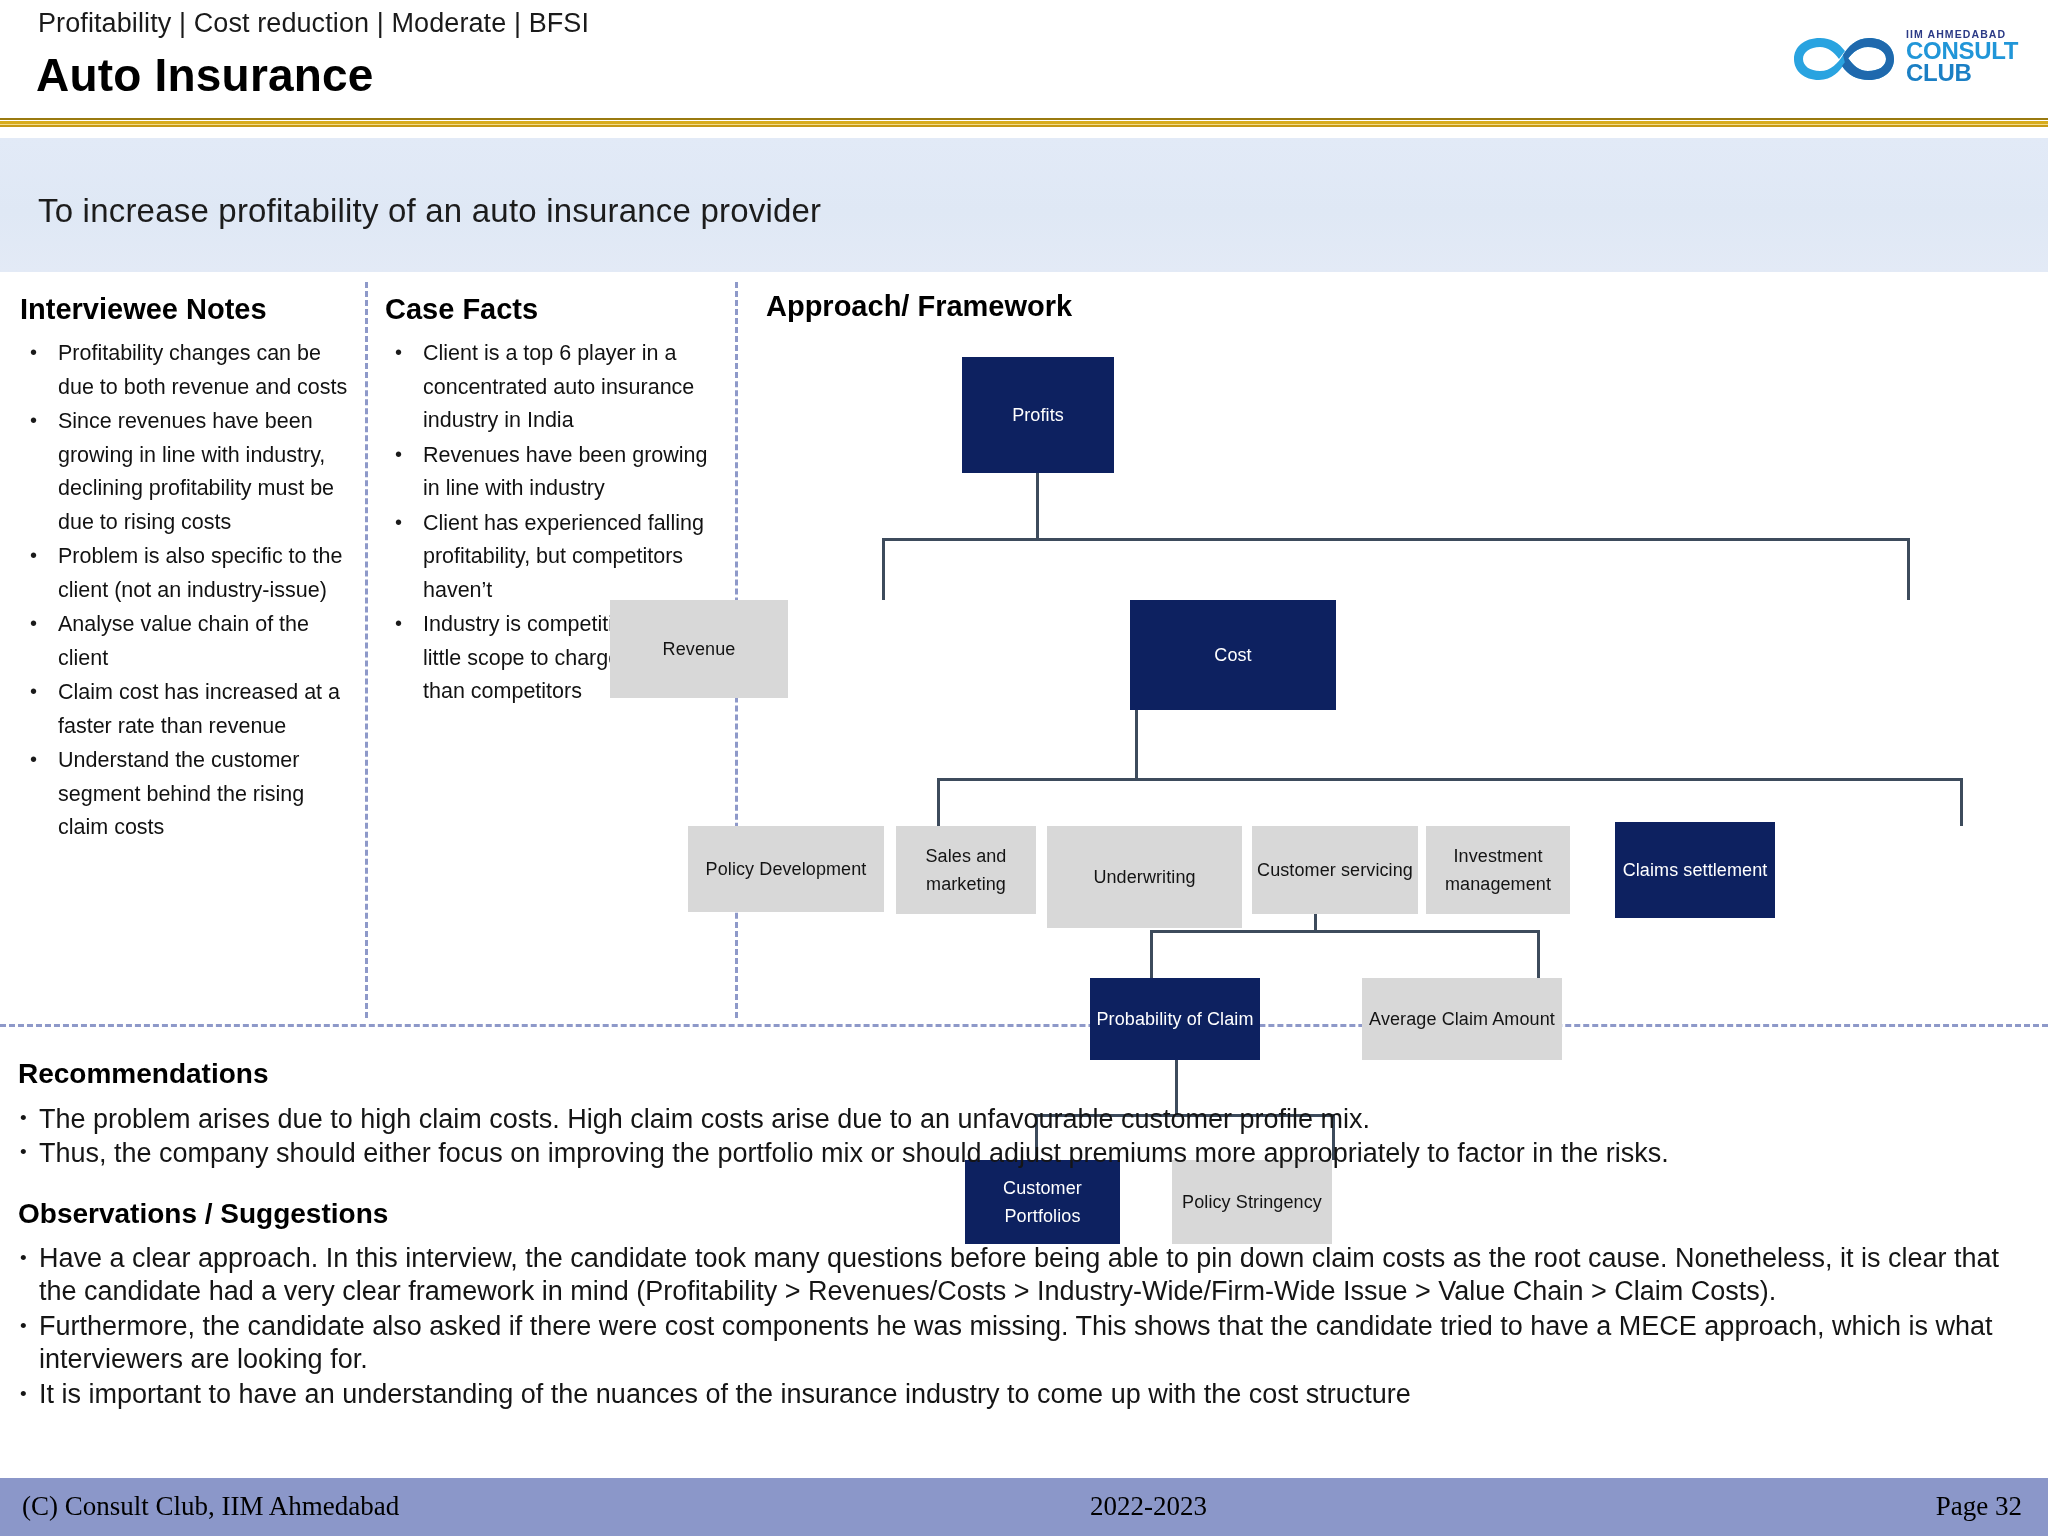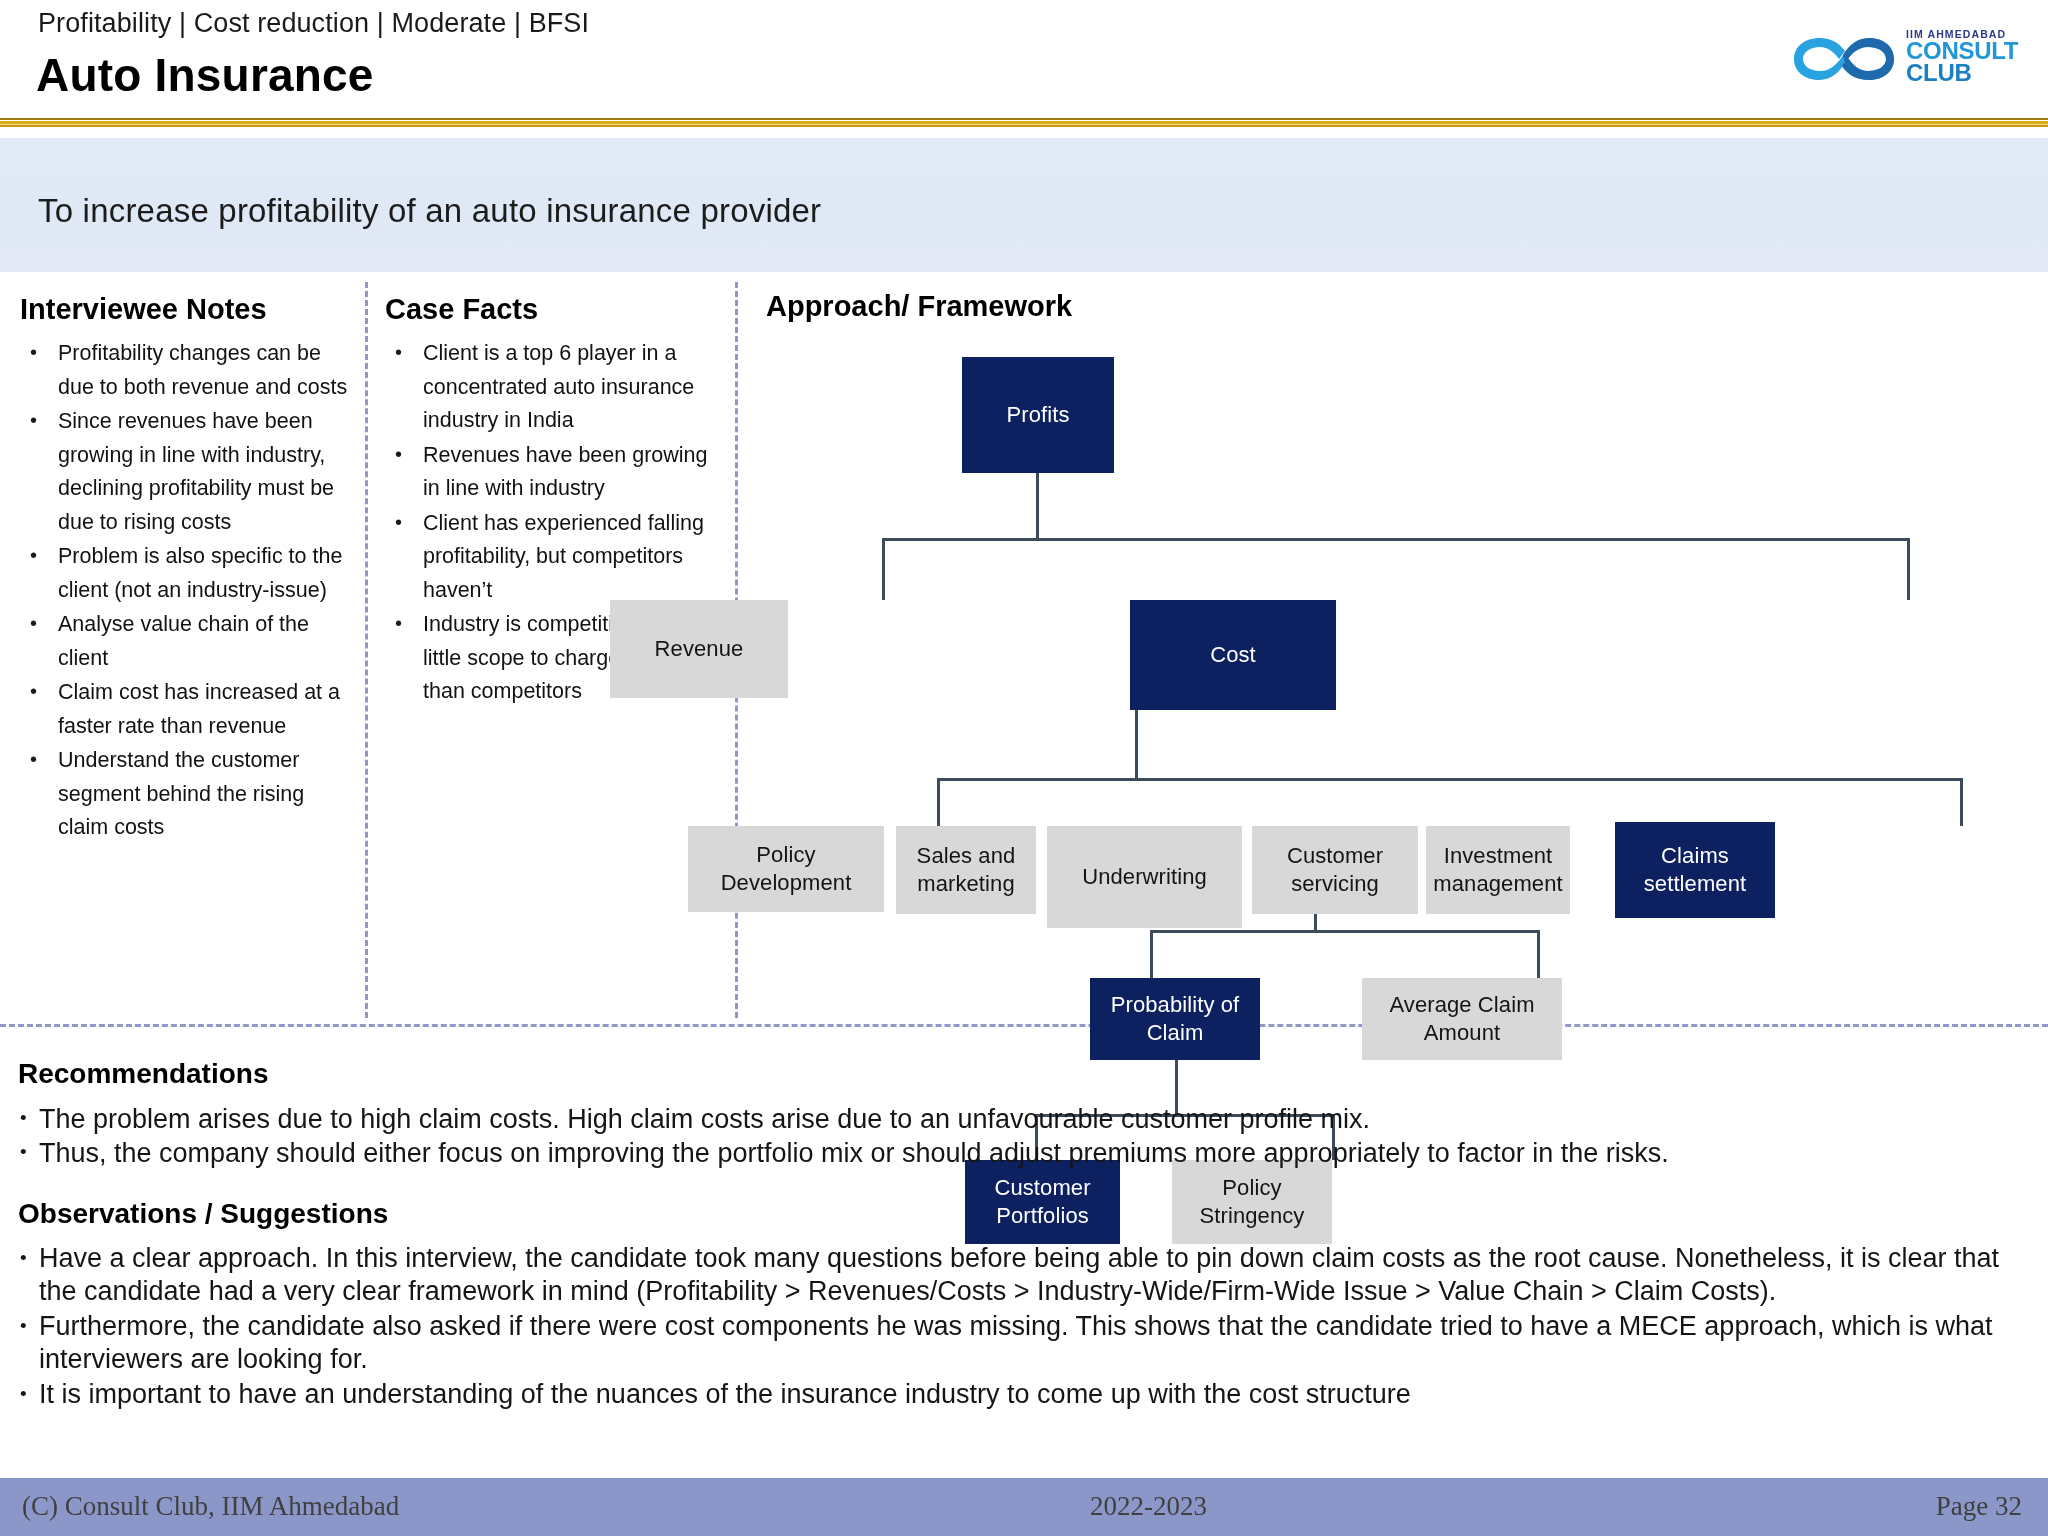--- a/index.html
+++ b/index.html
@@ -86,21 +86,21 @@
     content:"\2022"; position:absolute; left:10px; top:-1px;
     font-size:20px; color:#1a1a1a;
   }
   #list-notes { left:20px; top:337px; width:330px; }
   #list-facts { left:385px; top:337px; width:330px; }
 
   
   #frame { position:absolute; left:760px; top:282px; width:1288px; height:740px; }
   .node {
     position:absolute; display:flex; align-items:center; justify-content:center;
-    text-align:center; font-size:22px; line-height:28px; letter-spacing:.1px;
+    text-align:center; font-size:18px; line-height:28px; letter-spacing:.1px;
     padding:2px 4px;
   }
   .node.navy { background:#0d2160; color:#ffffff; }
   .node.gray { background:#d8d8d8; color:#141414; }
   .conn { position:absolute; background:#3d4b5c; }
   .conn.v { width:3px; }
   .conn.h { height:3px; }
 
   
   .sec-head {
@@ -121,21 +121,21 @@
   #list-obs li { line-height:33px; margin-bottom:2px; }
 
   
   .footer {
     position:absolute; left:0; bottom:0; width:2048px; height:58px;
     background:#8b97c9;
   }
   .footer span {
     position:absolute; top:13px;
     font-family:"Liberation Serif", serif;
-    font-size:27px; color:#404040;
+    font-size:27px; color:#000000;
   }
   #foot-left  { left:22px; }
   #foot-mid   { left:1090px; }
   #foot-right { right:26px; }
 </style>
 </head>
 <body>
 
 <div id="slide">
 

